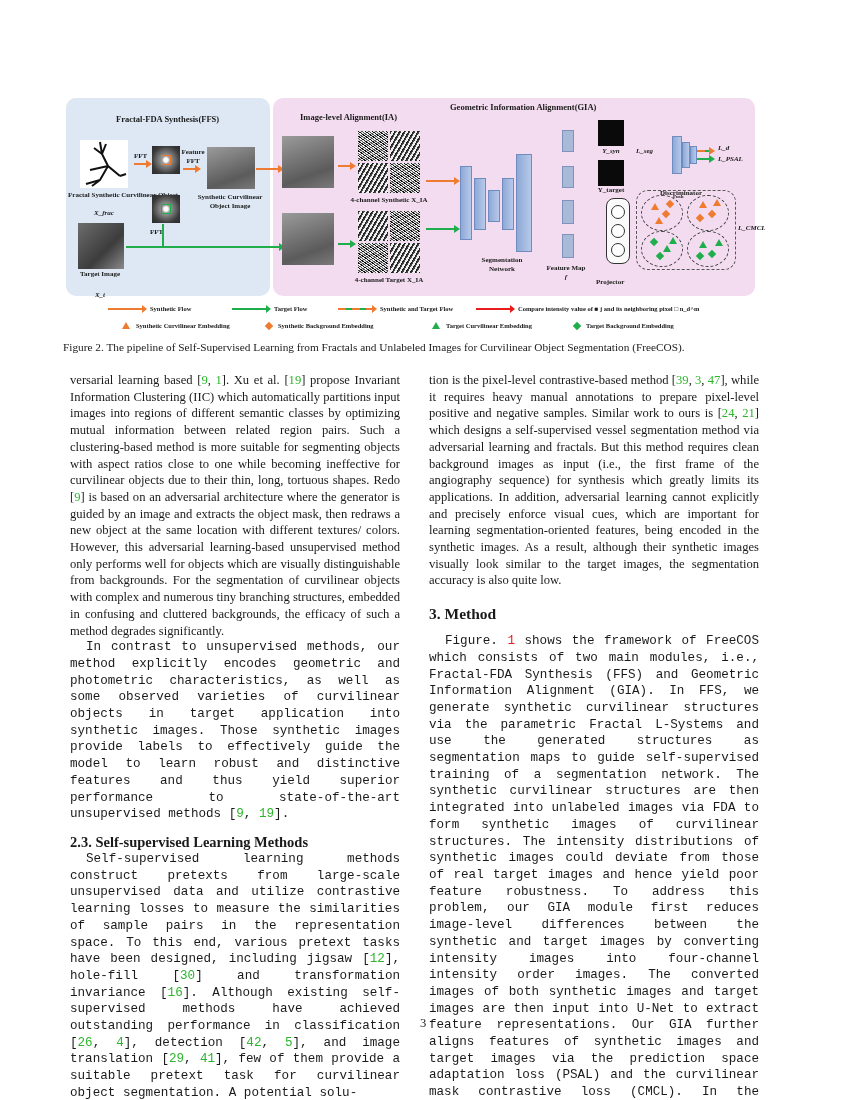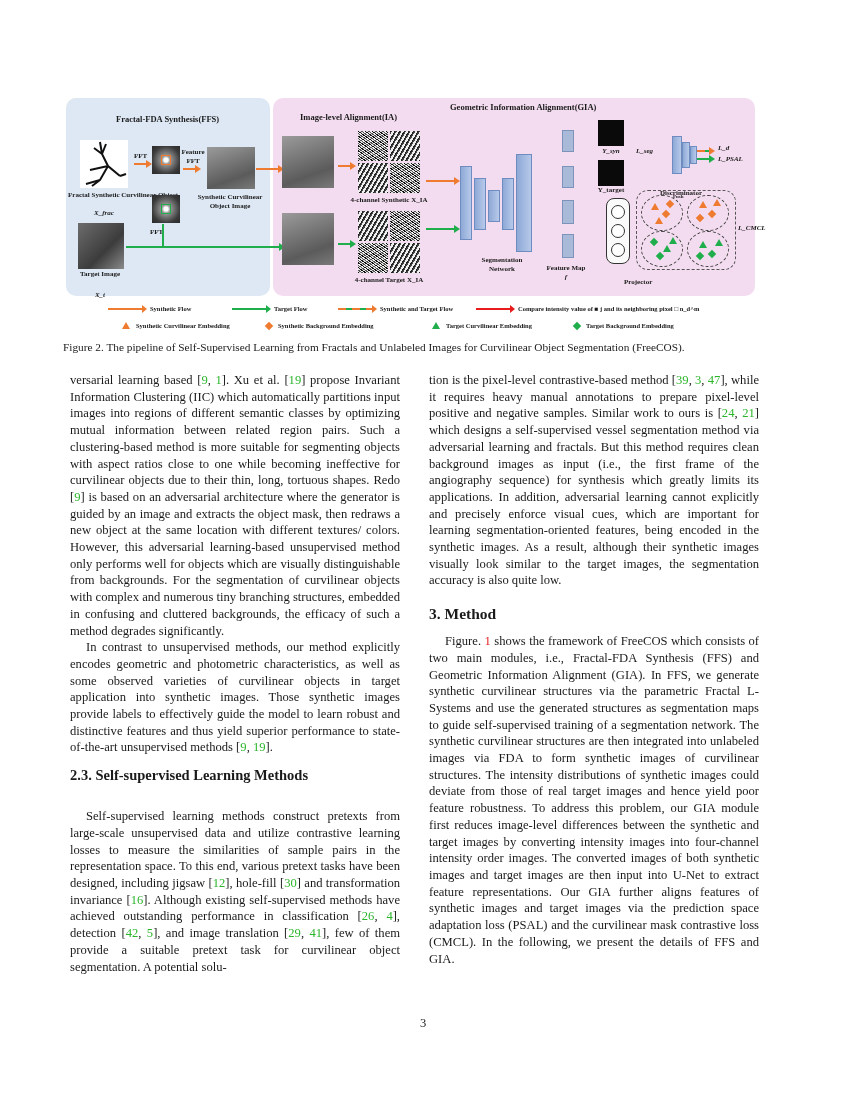--- a/index.html
+++ b/index.html
@@ -51,21 +51,21 @@
   .leg-arrow::after { content: ""; position: absolute; right: -3px; top: -3px; border-left: 5px solid currentColor;
                       border-top: 4px solid transparent; border-bottom: 4px solid transparent; }
 
   .caption { position: absolute; left: 63px; top: 341px; width: 730px; font-size: 11.3px; white-space: nowrap; }
 
   
   .col { position: absolute; top: 372px; width: 330px; font-size: 12.6px; line-height: 16.7px; text-align: justify; hyphens: manual; }
   .col-left { left: 70px; }
   .col-right { left: 429px; }
   .col p { margin: 0; }
-  .indent { text-indent: 16px; }
+  .indent { text-indent: 16px; font-family: Liberation Mono, monospace; }
   .cite { color: #2bb52b; }
   .ref { color: #e32020; }
   h2.sec { font-size: 14.5px; font-weight: bold; margin: 0; line-height: 18px; }
   h2.big { font-size: 15.5px; }
   .pagenum { position: absolute; left: 420px; top: 1016px; font-size: 12.6px; }
 </style>
 </head>
 <body>
 
 <div class="figure">
@@ -148,21 +148,21 @@
   <div class="arrow a-g" style="left:631px; top:60px; width:14px;"></div>
   <div class="lbl" style="left:652px; top:46px; font-style:italic;">L_d</div>
   <div class="lbl" style="left:652px; top:57px; font-style:italic;">L_PSAL</div>
   <div class="lbl" style="left:594px; top:80px;margin-top:11px;">Discriminator</div>
 
   <div class="projector" style="left:540px; top:100px; width:22px; height:64px;">
     <div class="circle" style="left:4px; top:6px;"></div>
     <div class="circle" style="left:4px; top:25px;"></div>
     <div class="circle" style="left:4px; top:44px;"></div>
   </div>
-  <div class="lbl" style="left:530px; top:180px;margin-left:28px;">Projector</div>
+  <div class="lbl" style="left:530px; top:180px;">Projector</div>
 
   <div class="dashbox" style="left:570px; top:92px; width:98px; height:78px;">
     <div class="dcircle" style="left:4px; top:4px; width:40px; height:34px;"></div>
     <div class="dcircle" style="left:50px; top:4px; width:40px; height:34px;"></div>
     <div class="dcircle" style="left:4px; top:40px; width:40px; height:34px;"></div>
     <div class="dcircle" style="left:50px; top:40px; width:40px; height:34px;"></div>
     <div class="tri-o" style="left:14px; top:12px;"></div>
       <div class="dia-o" style="left:26px; top:20px;"></div>
       <div class="tri-o" style="left:18px; top:26px;"></div>
       <div class="dia-o" style="left:30px; top:10px;"></div>
@@ -218,21 +218,21 @@
         <span>Target  Background Embedding</span>
       </div>
   </div>
 </div>
 
 <div class="caption">Figure 2. The pipeline of Self-Supervised Learning from Fractals and Unlabeled Images for Curvilinear Object Segmentation (FreeCOS).</div>
 
 <div class="col col-left">
   <p><span>versarial learning based [</span><span class="cite">9</span><span>, </span><span class="cite">1</span><span>]. Xu et al. [</span><span class="cite">19</span><span>] propose Invariant Information Clustering (IIC) which automatically partitions input images into regions of different semantic classes by optimizing mutual information between related region pairs. Such a clustering-based method is more suitable for segmenting objects with aspect ratios close to one while becoming ineffective for curvilinear objects due to their thin, long, tortuous shapes. Redo [</span><span class="cite">9</span><span>] is based on an adversarial architecture where the generator is guided by an image and extracts the object mask, then redraws a new object at the same location with different textures/ colors. However, this adversarial learning-based unsupervised method only performs well for objects which are visually distinguishable from backgrounds. For the segmentation of curvilinear objects with complex and numerous tiny branching structures, embedded in confusing and cluttered backgrounds, the efficacy of such a method degrades significantly.</span></p>
   <p class="indent"><span>In contrast to unsupervised methods, our method explicitly encodes geometric and photometric characteristics, as well as some observed varieties of curvilinear objects in target application into synthetic images. Those synthetic images provide labels to effectively guide the model to learn robust and distinctive features and thus yield superior performance to state-of-the-art unsupervised methods [</span><span class="cite">9</span><span>, </span><span class="cite">19</span><span>].</span></p>
-  <h2 class="sec" style="margin-top:10px; margin-bottom:24px;">2.3. Self-supervised Learning Methods</h2>
+  <h2 class="sec" style="margin-top:10px; margin-bottom:0;">2.3. Self-supervised Learning Methods</h2>
   <p class="indent"><span>Self-supervised learning methods construct pretexts from large-scale unsupervised data and utilize contrastive learning losses to measure the similarities of sample pairs in the representation space. To this end, various pretext tasks have been designed, including jigsaw [</span><span class="cite">12</span><span>], hole-fill [</span><span class="cite">30</span><span>] and transformation invariance [</span><span class="cite">16</span><span>]. Although existing self-supervised methods have achieved outstanding performance in classification [</span><span class="cite">26</span><span>, </span><span class="cite">4</span><span>], detection [</span><span class="cite">42</span><span>, </span><span class="cite">5</span><span>], and image translation [</span><span class="cite">29</span><span>, </span><span class="cite">41</span><span>], few of them provide a suitable pretext task for curvilinear object segmentation. A potential solu-</span></p>
 </div>
 
 <div class="col col-right">
   <p><span>tion is the pixel-level contrastive-based method [</span><span class="cite">39</span><span>, </span><span class="cite">3</span><span>, </span><span class="cite">47</span><span>], while it requires heavy manual annotations to prepare pixel-level positive and negative samples. Similar work to ours is [</span><span class="cite">24</span><span>, </span><span class="cite">21</span><span>] which designs a self-supervised vessel segmentation method via adversarial learning and fractals. But this method requires clean background images as input (i.e., the first frame of the angiography sequence) for synthesis which greatly limits its applications. In addition, adversarial learning cannot explicitly and precisely enforce visual cues, which are important for learning segmentation-oriented features, being encoded in the synthetic images. As a result, although their synthetic images visually look similar to the target images, the segmentation accuracy is also quite low.</span></p>
   <h2 class="sec big" style="margin-top:16px; margin-bottom:10px;">3. Method</h2>
   <p class="indent"><span>Figure. </span><span class="ref">1</span><span> shows the framework of FreeCOS which consists of two main modules, i.e., Fractal-FDA Synthesis (FFS) and Geometric Information Alignment (GIA). In FFS, we generate synthetic curvilinear structures via the parametric Fractal L-Systems and use the generated structures as segmentation maps to guide self-supervised training of a segmentation network. The synthetic curvilinear structures are then integrated into unlabeled images via FDA to form synthetic images of curvilinear structures. The intensity distributions of synthetic images could deviate from those of real target images and hence yield poor feature robustness. To address this problem, our GIA module first reduces image-level differences between the synthetic and target images by converting intensity images into four-channel intensity order images. The converted images of both synthetic images and target images are then input into U-Net to extract feature representations. Our GIA further aligns features of synthetic images and target images via the prediction space adaptation loss (PSAL) and the curvilinear mask contrastive loss (CMCL). In the following, we present the details of FFS and GIA.</span></p>
 </div>
 
 <div class="pagenum">3</div>

